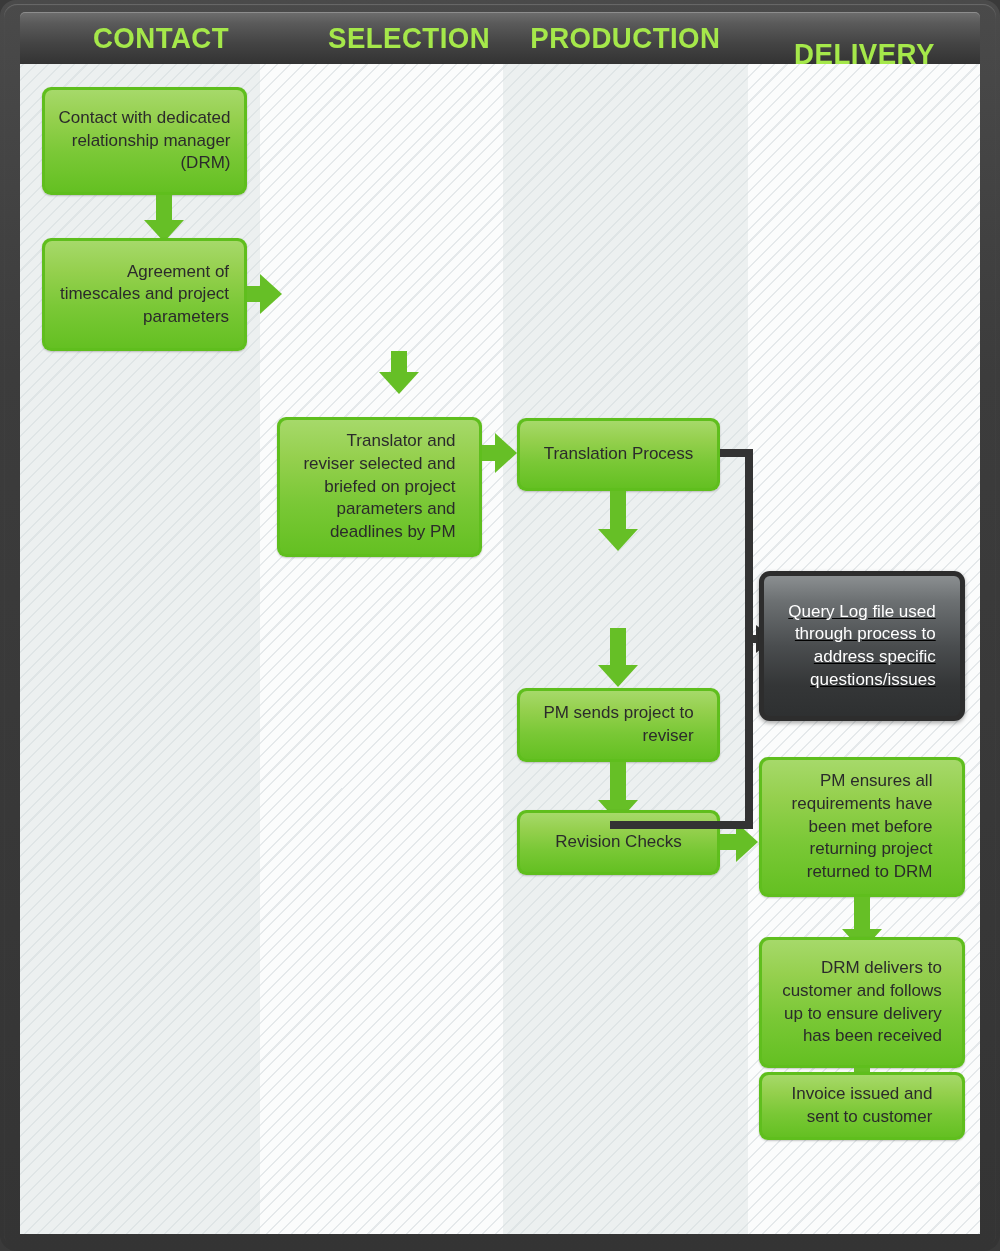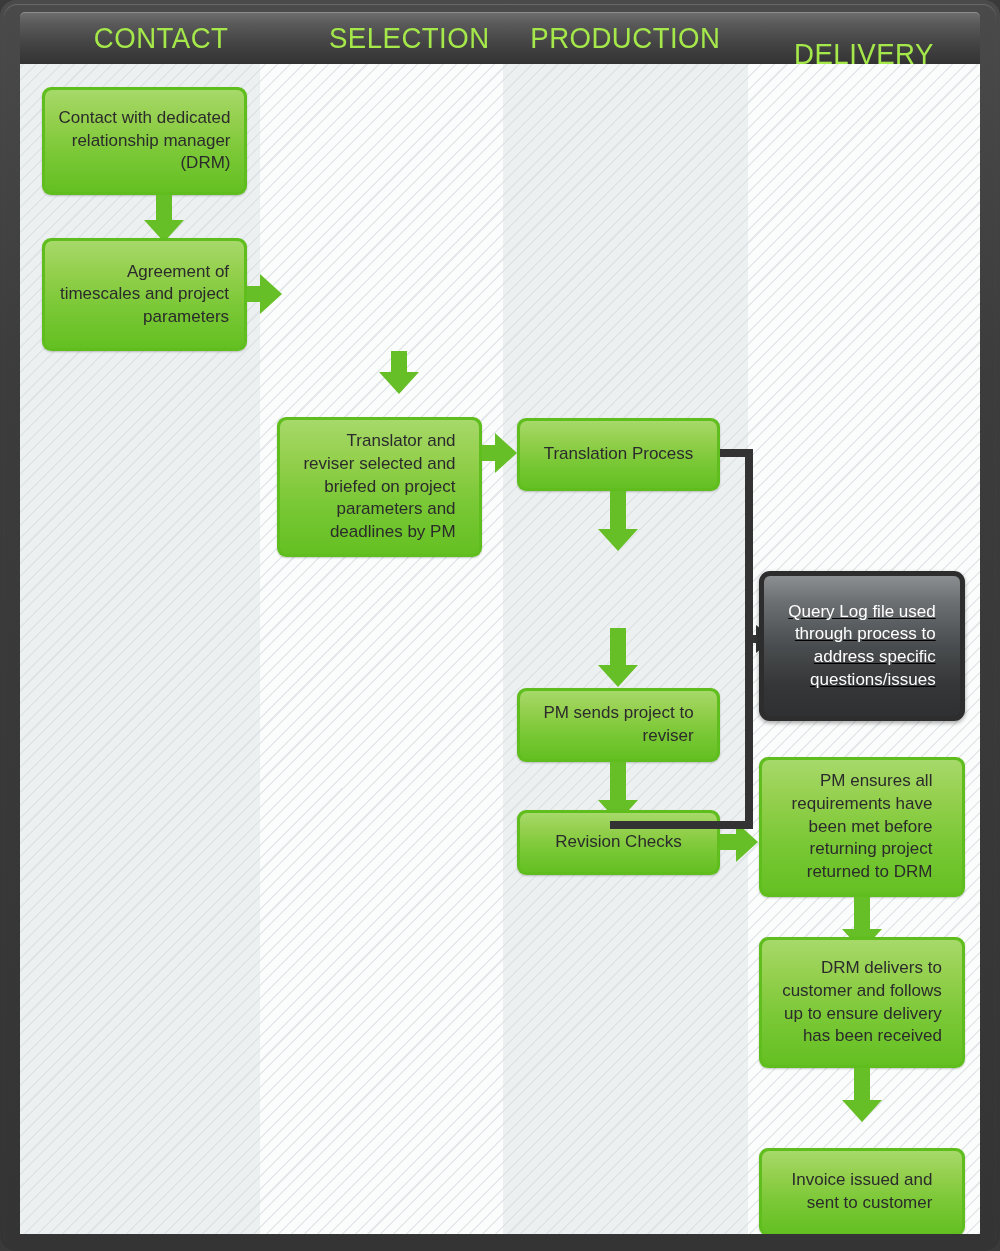--- a/index.html
+++ b/index.html
@@ -42,21 +42,21 @@
     border-radius: 5px 5px 0 0;
     box-shadow: inset 0 1px 0 rgba(255,255,255,0.22);
     overflow: hidden;
   }
   .hdr-label {
     position: absolute;
     top: 50%;
     transform: translateY(-50%);
     color: #a5e84a;
     font-size: 30px;
-    font-weight: normal;
+    font-weight: bold;
     letter-spacing: 0.5px;
     text-align: center;
     white-space: nowrap;
     font-family: "Liberation Sans Narrow", "Liberation Sans", sans-serif;
     transform-origin: center;
   }
   .hdr-label > span { display: inline-block; transform: scaleX(0.92); }
 
   
   .canvas {
@@ -298,21 +298,21 @@
       <div class="node-face">
         <div class="node-text">DRM delivers to
 customer and follows
 up to ensure delivery
 has been received</div>
       </div>
     </div>
 
     <div class="arrow-v" style="left:834px; top:1004px; height:33px;"></div>
 
-    <div class="node" style="left:739px; top:1084px; width:206px; height:88px;">
+    <div class="node" style="left:739px; top:1008px; width:206px; height:68px;">
       <div class="node-face">
         <div class="node-text">Invoice issued and
 sent to customer</div>
       </div>
     </div>
 
   </div>
 </div>
 
 </body></html>

